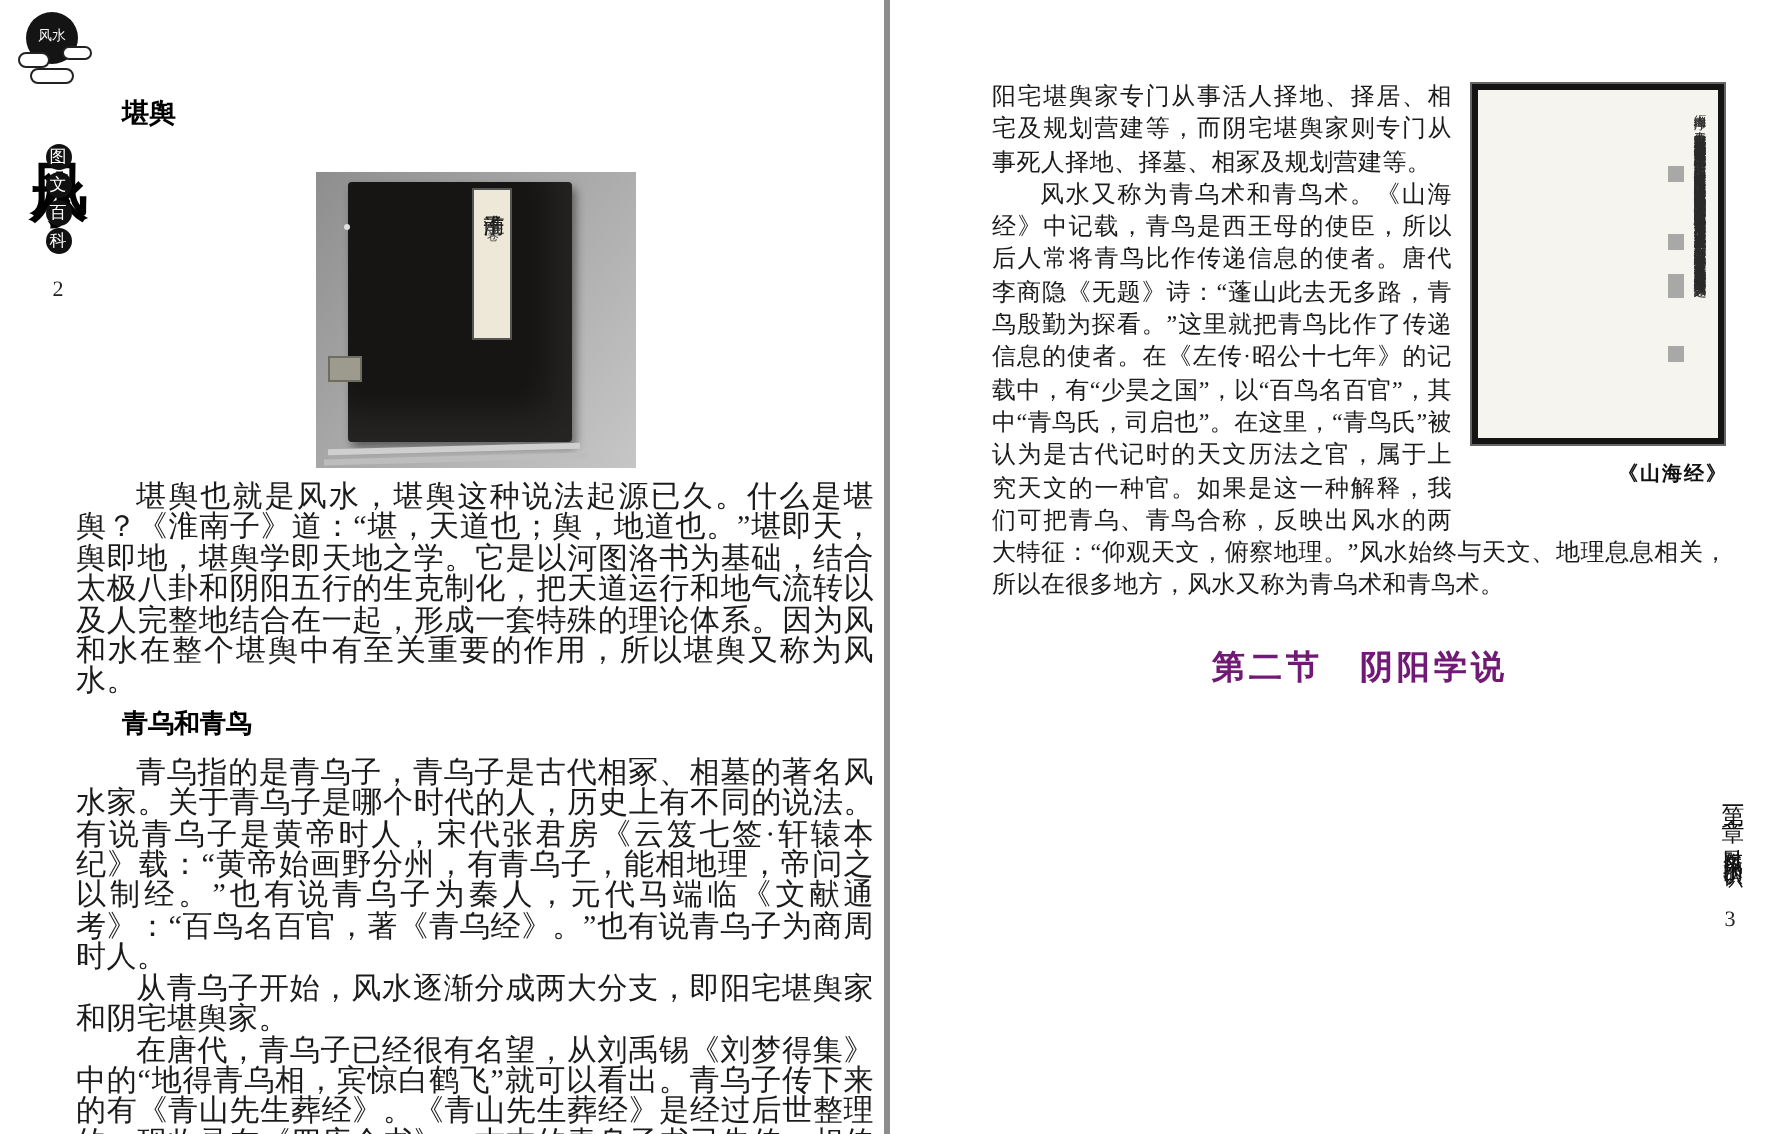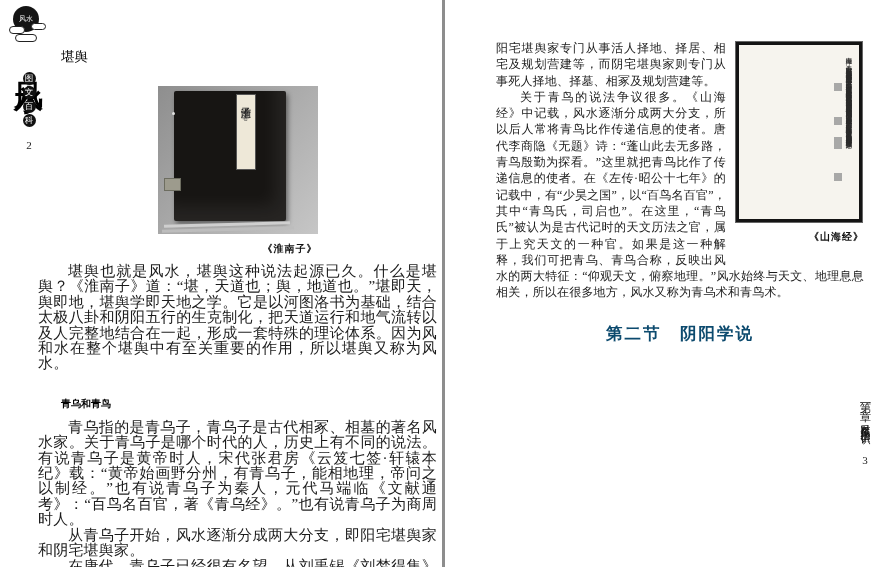--- a/index.html
+++ b/index.html
@@ -34,21 +34,21 @@
     width:13px; height:13px; border-radius:50%; background:#111; color:#fff;
     font-size:8.5px; line-height:13px; text-align:center;
     font-family:"Liberation Sans","DejaVu Sans",sans-serif;
   }
   .pagenum-left { margin-top:12px; font-size:11px; color:#222; }
 
   
   .content-left { position:absolute; left:38px; top:48px; width:399px; }
   .h-small {
     font-family:"Liberation Sans","DejaVu Sans",sans-serif;
-    font-size:13.5px; font-weight:normal; color:#000; margin-left:23px;
+    font-size:13.5px; font-weight:bold; color:#000; margin-left:23px;
   }
   .fig-huainanzi { width:160px; margin:20px auto 6px; }
   .photo {
     position:relative; width:160px; height:148px;
     background:linear-gradient(130deg,#8e8e8e 0%,#a8a8a8 45%,#c6c6c6 100%);
     overflow:hidden;
   }
   .book {
     position:absolute; left:16px; top:5px; width:112px; height:130px;
     background:#171513; border-radius:2px;
@@ -67,21 +67,21 @@
   .pages-edge2 { position:absolute; left:4px; bottom:3px; width:132px; height:3px; background:#bdbdbd; transform:rotate(-1.5deg); }
   .fig-caption { text-align:right; font-size:10px; font-weight:bold; color:#111; margin-top:8px; letter-spacing:1px; }
 
   .body-text p {
     font-size:15px; line-height:15.4px; text-align:justify;
     text-indent:2em; color:#1b1b1b; letter-spacing:0.2px;
   }
   .content-left .body-text { margin-top:8px; }
   .h-sub {
     font-family:Liberation Serif, serif;
-    font-size:10px; font-weight:bold; color:#000; margin:25px 0 9px 23px;
+    font-size:13px; font-weight:bold; color:#000; margin:3px 0 9px 23px;
   }
 
   
   .content-right { position:absolute; left:496px; top:40px; width:368px; }
   .content-right p { font-size:12px; line-height:16.3px; text-align:justify; text-indent:2em; color:#1b1b1b; letter-spacing:0.2px; }
   .content-right p.no-indent { text-indent:0; }
   .fig-shanhaijing { float:right; width:128px; margin:2px 0 10px 10px; }
   .shj-page {
     position:relative; width:126px; height:180px; background:#f6f4ee;
     border:3px solid #141414; outline:1px solid #666; padding:7px 6px;
@@ -93,21 +93,21 @@
     letter-spacing:0.4px; color:#2b2b2b; overflow:hidden;
   }
   .seal { position:absolute; width:8px; height:8px; background:#9a9a9a; opacity:0.85; }
   .seal.s1 { right:17px; top:38px; }
   .seal.s2 { right:17px; top:72px; }
   .seal.s3 { right:17px; top:92px; height:12px; }
   .seal.s4 { right:17px; top:128px; }
   .section-title {
     clear:none; text-align:center;
     font-family:"Liberation Sans","DejaVu Sans",sans-serif;
-    font-size:16.5px; font-weight:bold; color:#0c4a6e;
+    font-size:16.5px; font-weight:bold; color:#701a75;
     margin:22px 0 20px 0; letter-spacing:2px;
   }
 
   
   .sidebar-right { position:absolute; left:852px; top:393px; width:26px; display:flex; flex-direction:column; align-items:center; }
   .chapter-num {
     writing-mode:vertical-rl; text-orientation:upright;
     font-size:11.5px; letter-spacing:4px; color:#111;
   }
   .chapter-title {
@@ -148,21 +148,20 @@
           <div class="book"></div>
           <div class="speck"></div>
           <div class="book-label">
             <span>淮南子</span>
             <span class="sub">卷一</span>
           </div>
           <div class="book-sticker"></div>
           <div class="pages-edge1"></div>
           <div class="pages-edge2"></div>
         </div>
-        <figcaption class="fig-caption">《淮南子》</figcaption>
       </figure>
 
       <div class="body-text">
         <p>堪舆也就是风水，堪舆这种说法起源已久。什么是堪舆？《淮南子》道：“堪，天道也；舆，地道也。”堪即天，舆即地，堪舆学即天地之学。它是以河图洛书为基础，结合太极八卦和阴阳五行的生克制化，把天道运行和地气流转以及人完整地结合在一起，形成一套特殊的理论体系。因为风和水在整个堪舆中有至关重要的作用，所以堪舆又称为风水。</p>
         <div class="h-sub">青乌和青鸟</div>
         <p>青乌指的是青乌子，青乌子是古代相冢、相墓的著名风水家。关于青乌子是哪个时代的人，历史上有不同的说法。有说青乌子是黄帝时人，宋代张君房《云笈七签·轩辕本纪》载：“黄帝始画野分州，有青乌子，能相地理，帝问之以制经。”也有说青乌子为秦人，元代马端临《文献通考》：“百鸟名百官，著《青乌经》。”也有说青乌子为商周时人。</p>
         <p>从青乌子开始，风水逐渐分成两大分支，即阳宅堪舆家和阴宅堪舆家。</p>
         <p>在唐代，青乌子已经很有名望，从刘禹锡《刘梦得集》中的“地得青乌相，宾惊白鹤飞”就可以看出。青乌子传下来的有《青山先生葬经》。《青山先生葬经》是经过后世整理的，现收录在《四库全书》。古本的青乌子书已失传，相传有《相冢书》或《葬书》。</p>
       </div>
     </div>
@@ -179,21 +178,21 @@
           <div class="shj-cols">山海經序　侍中奉車都尉光祿大夫臣秀領校祕書言校祕書太常屬臣望所校山海經凡三十二篇今定為一十八篇已定山海經者出於唐虞之際昔洪水洋溢漫衍中國民人失據崎嶇於丘陵巢於樹木鯀既無功而帝堯使禹繼之禹乘四載隨山刊木定高山大川益與伯翳主驅禽獸命山川類草木別水土四嶽佐之以周四方逮人跡之所希至及舟輿之所罕到內別五方之山外分八方之海紀其珍寶奇物異方之所生水土草木禽獸昆蟲麟鳳之所止禎祥之所隱及四海之外絕域之國殊類之人</div>
           <div class="seal s1"></div>
           <div class="seal s2"></div>
           <div class="seal s3"></div>
           <div class="seal s4"></div>
         </div>
         <figcaption class="fig-caption">《山海经》</figcaption>
       </figure>
 
       <p class="no-indent">阳宅堪舆家专门从事活人择地、择居、相宅及规划营建等，而阴宅堪舆家则专门从事死人择地、择墓、相冢及规划营建等。</p>
-      <p>关于青鸟的说法争议很多。《山海经》中记载，风水逐渐分成两大分支，所以后人常将青鸟比作传递信息的使者。唐代李商隐《无题》诗：“蓬山此去无多路，青鸟殷勤为探看。”这里就把青鸟比作了传递信息的使者。在《左传·昭公十七年》的记载中，有“少昊之国”，以“百鸟名百官”，其中“青鸟氏，司启也”。在这里，“青鸟氏”被认为是古代记时的天文历法之官，属于上究天文的一种官。如果是这一种解释，我们可把青乌、青鸟合称，反映出风水的两大特征：“仰观天文，俯察地理。”风水始终与天文、地理息息相关，所以在很多地方，风水又称为青乌术和青鸟术。</p>
+      <p>风水又称为青乌术和青鸟术。《山海经》中记载，青鸟是西王母的使臣，所以后人常将青鸟比作传递信息的使者。唐代李商隐《无题》诗：“蓬山此去无多路，青鸟殷勤为探看。”这里就把青鸟比作了传递信息的使者。在《左传·昭公十七年》的记载中，有“少昊之国”，以“百鸟名百官”，其中“青鸟氏，司启也”。在这里，“青鸟氏”被认为是古代记时的天文历法之官，属于上究天文的一种官。如果是这一种解释，我们可把青乌、青鸟合称，反映出风水的两大特征：“仰观天文，俯察地理。”风水始终与天文、地理息息相关，所以在很多地方，风水又称为青乌术和青鸟术。</p>
 
       <h2 class="section-title">第二节　阴阳学说</h2>
 
     </div>
 
     <div class="sidebar-right">
       <div class="chapter-num">第一章</div>
       <div class="chapter-title">对民俗风水的认识</div>
       <div class="pagenum-right">3</div>
     </div>

